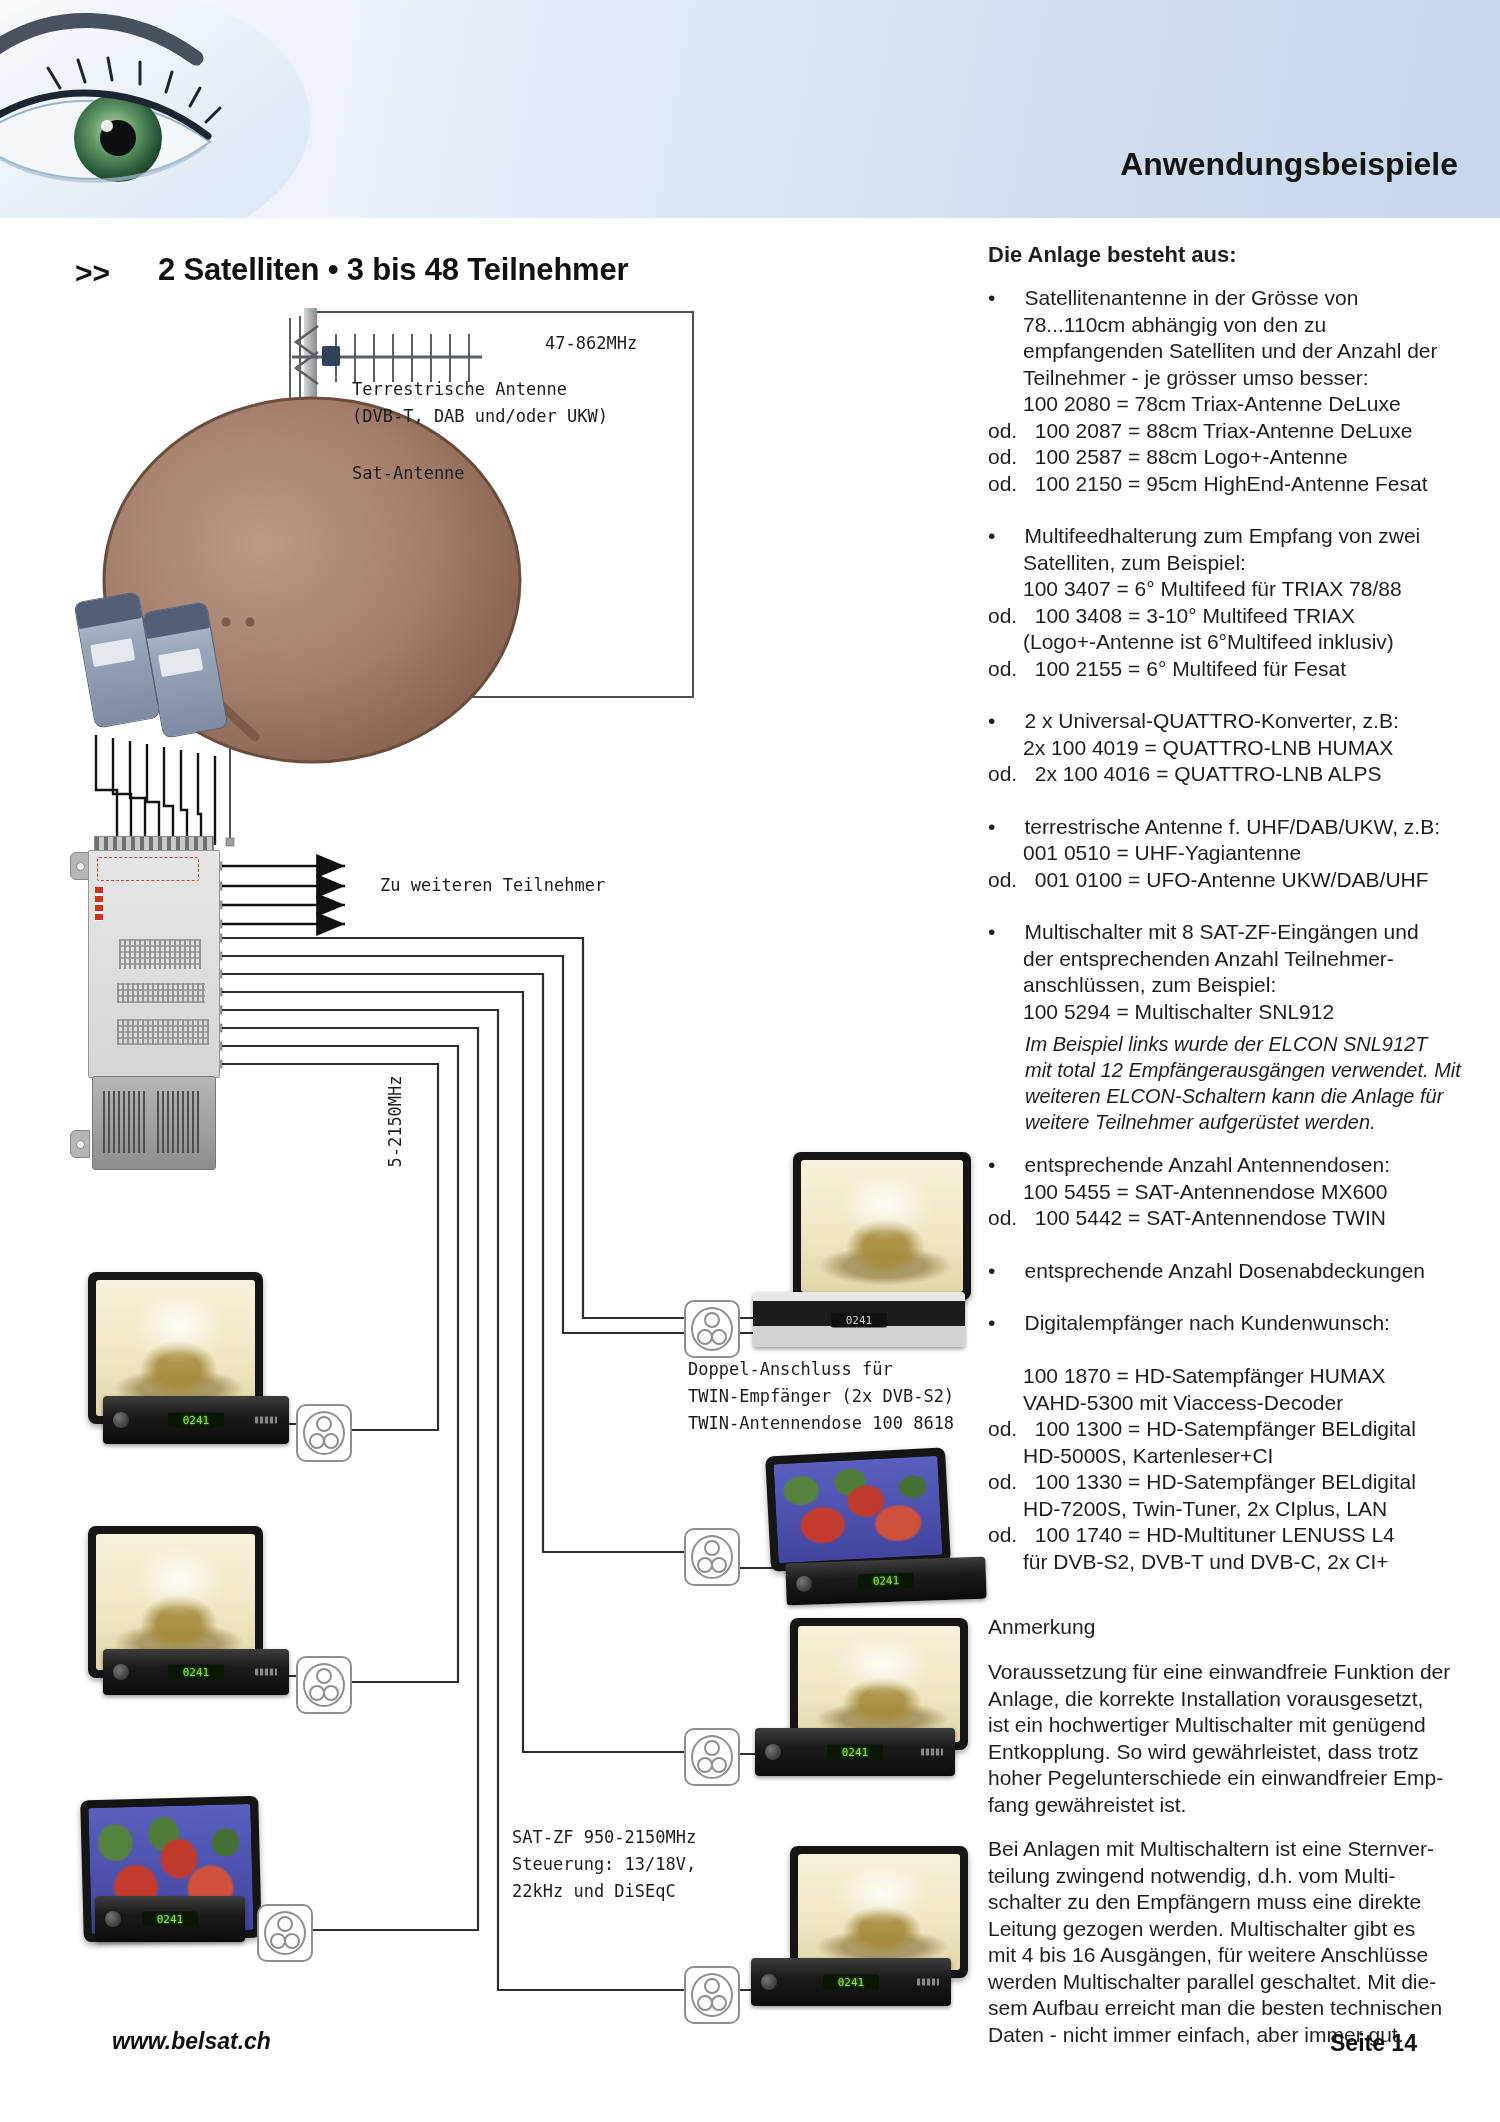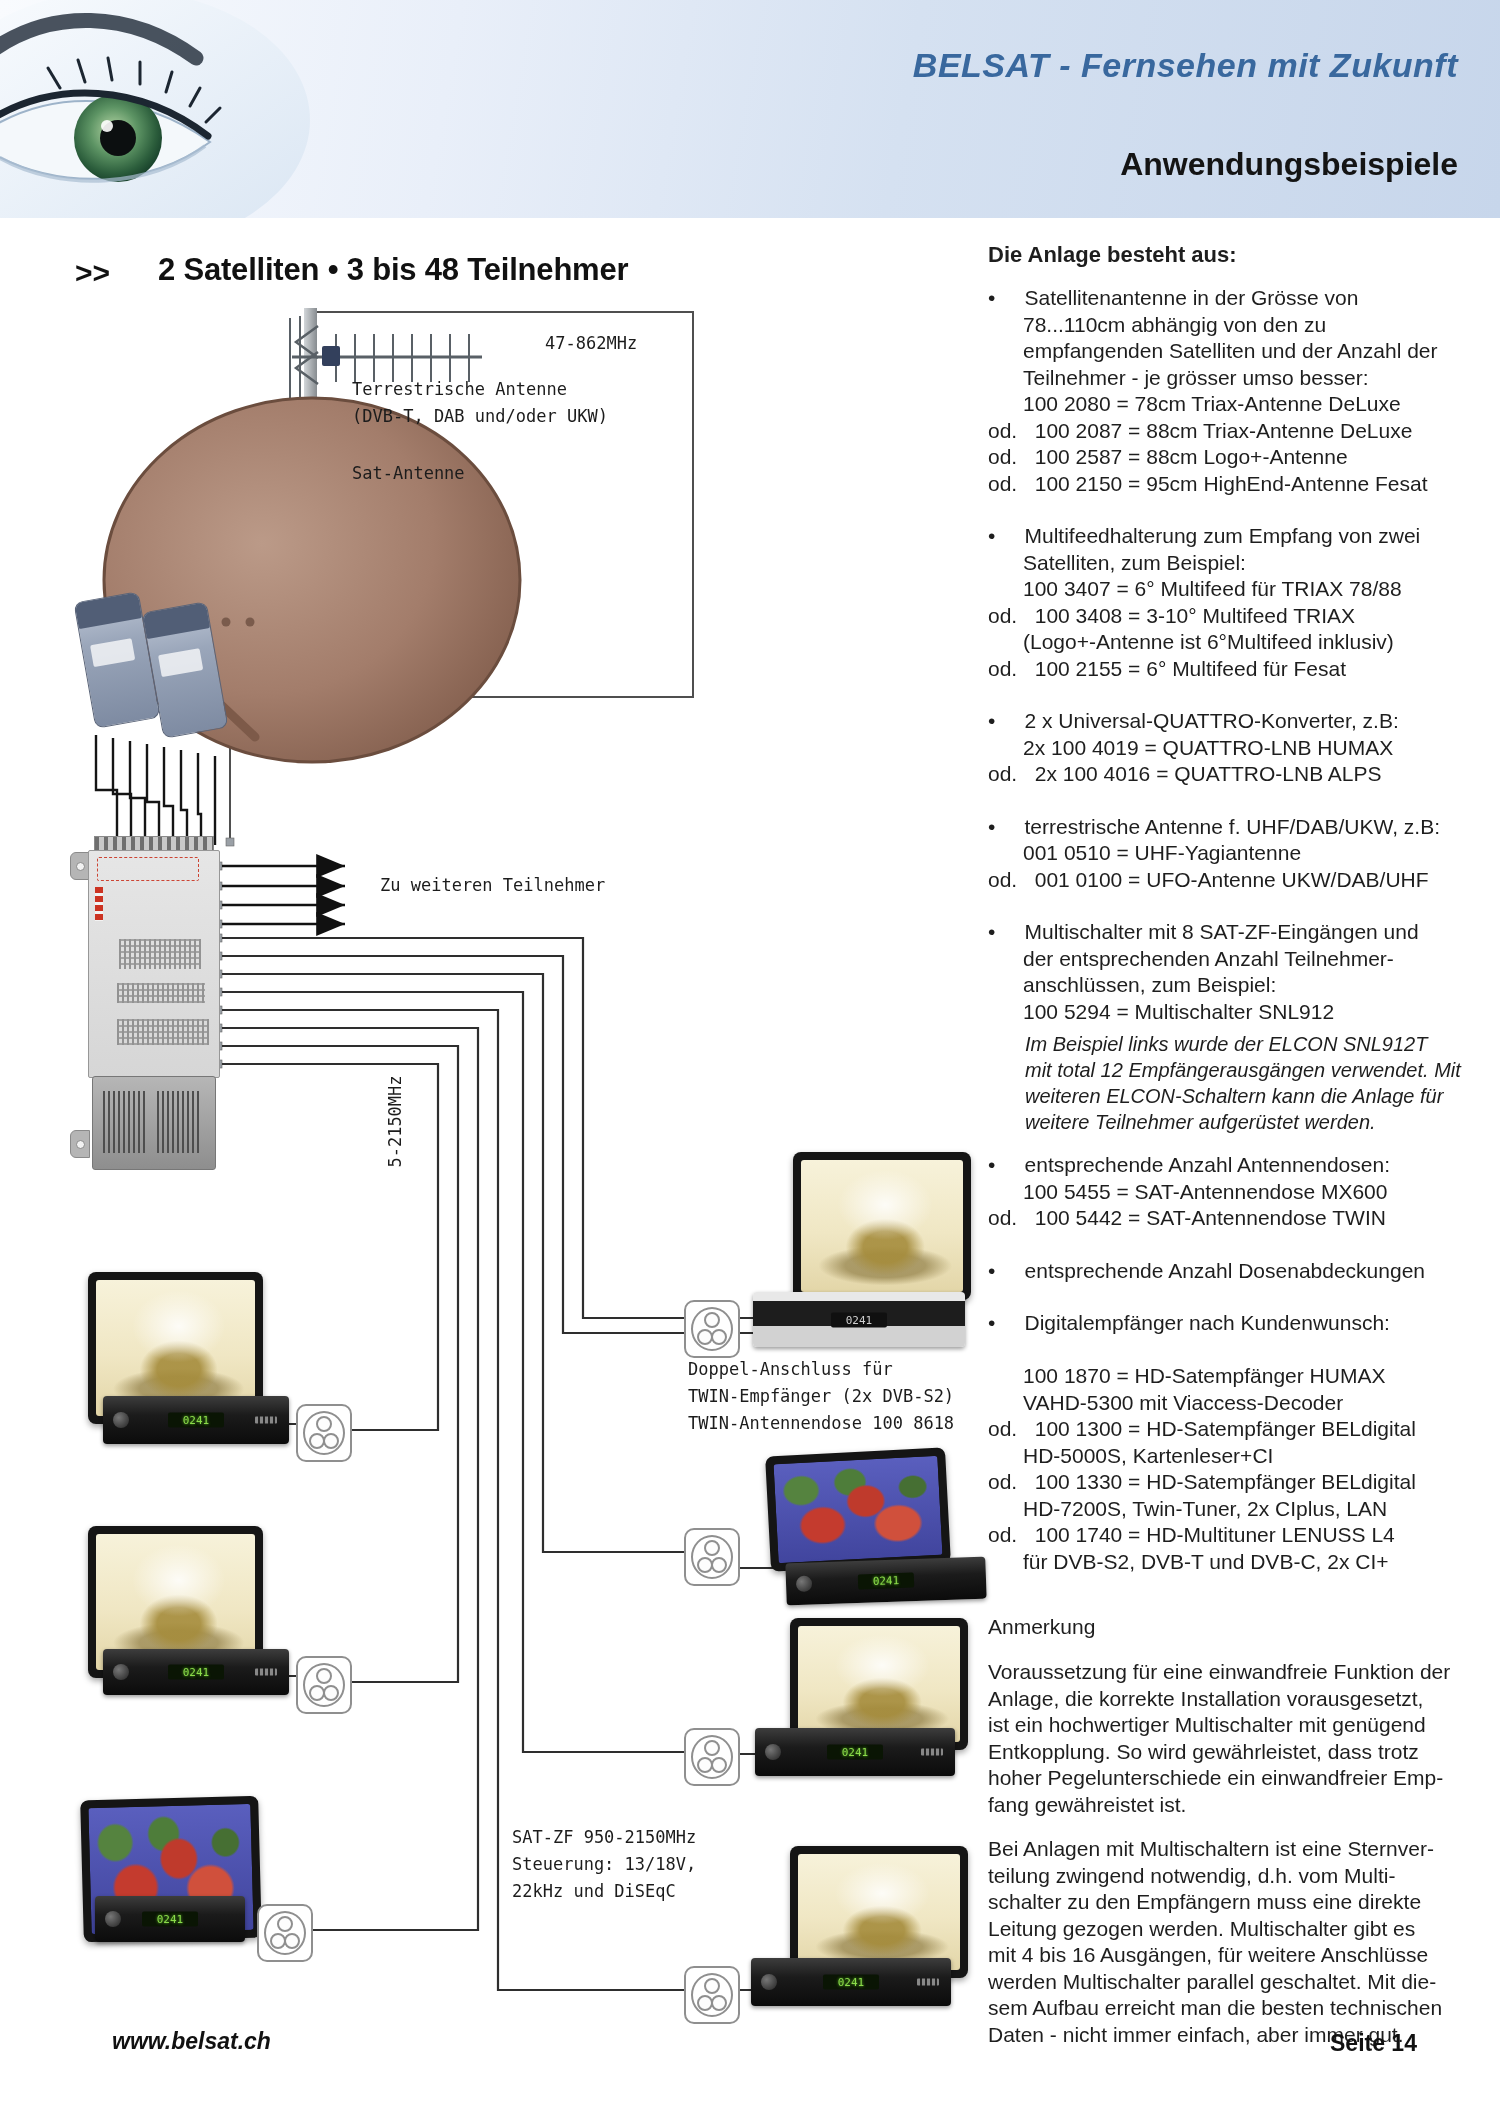--- a/index.html
+++ b/index.html
@@ -124,21 +124,20 @@
         <path d="M60,88 L48,68"></path>
           <path d="M85,82 L78,60"></path>
           <path d="M112,80 L108,58"></path>
         <path d="M140,84 L140,62"></path>
           <path d="M166,92 L172,72"></path>
           <path d="M190,106 L200,88"></path>
         <path d="M206,122 L220,108"></path>
       </g>
       <path d="M0,158 C60,192 150,188 205,146" fill="none" stroke="#a9bed2" stroke-width="4" opacity=".7"></path>
     </svg>
-    <div class="hdr-brand">BELSAT - Fernsehen mit Zukunft</div>
     <div class="hdr-sub">Anwendungsbeispiele</div>
   </div>
 
   <div class="mh-marker">&gt;&gt;</div>
   <div class="mh-title">2 Satelliten • 3 bis 48 Teilnehmer</div>
 
   <svg class="wires" width="1500" height="2122" viewBox="0 0 1500 2122">
     <defs>
       <marker id="ah" markerWidth="14" markerHeight="12" refX="12" refY="5" orient="auto">
         <path d="M0,0 L12,5 L0,10 Z" fill="#111"></path>

